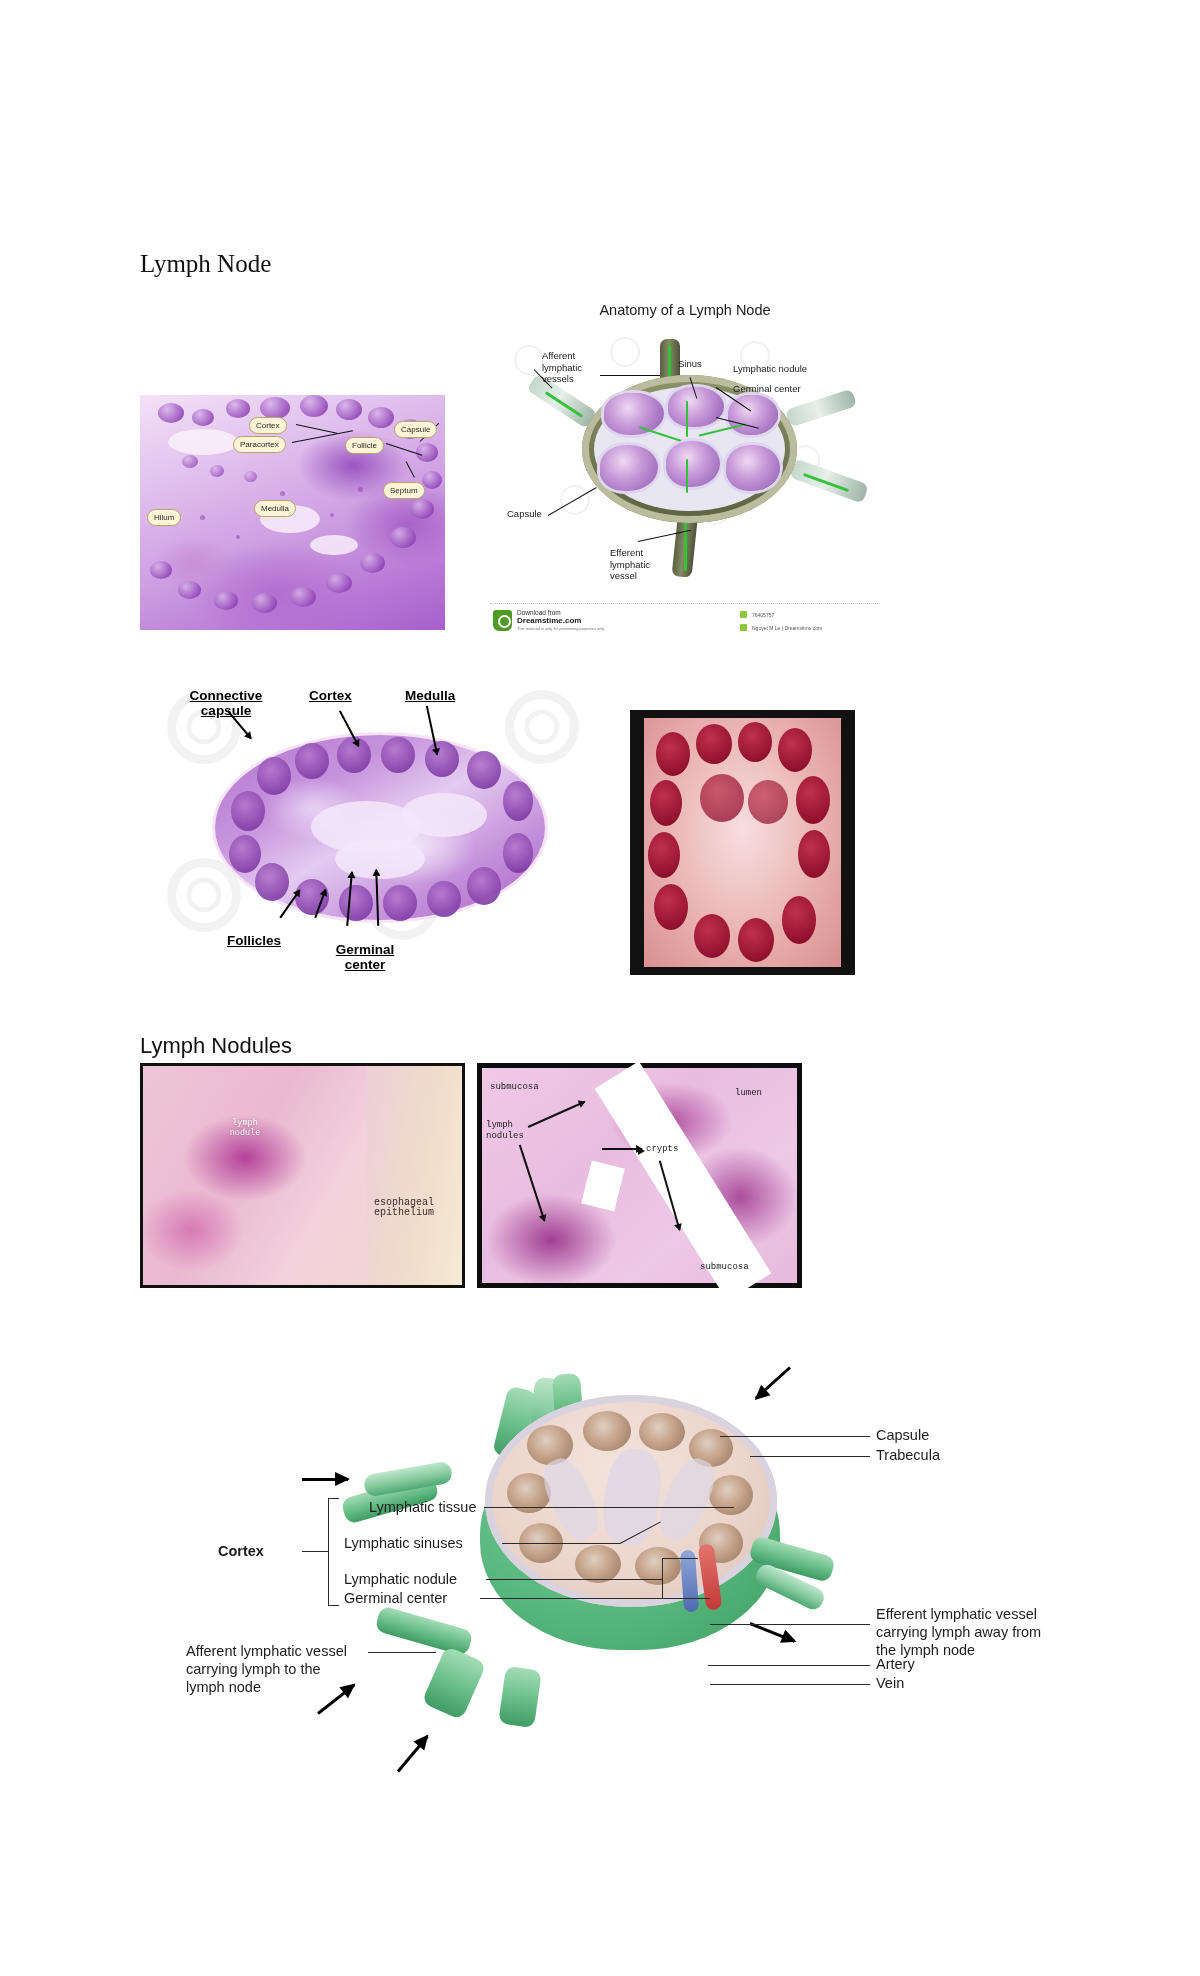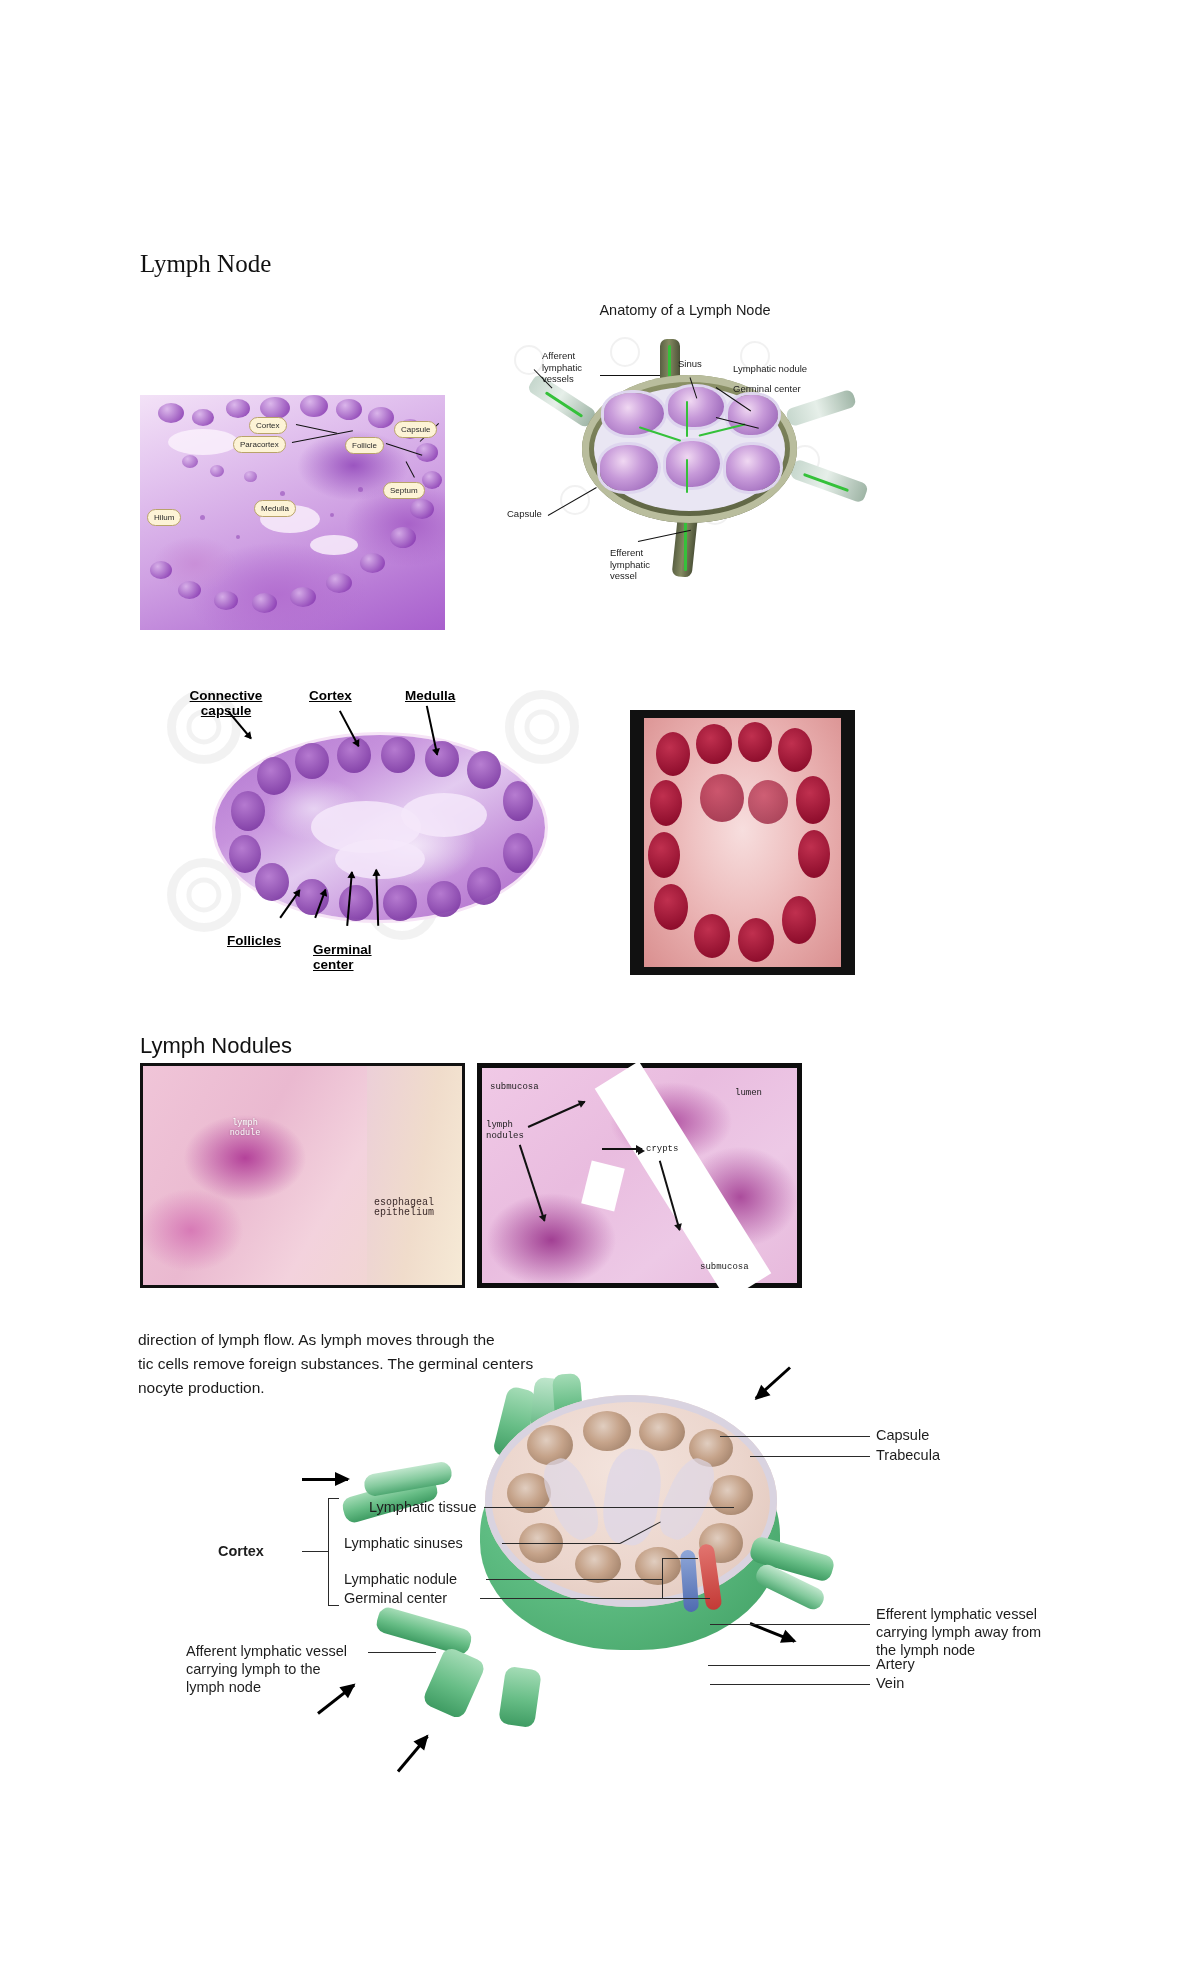--- a/index.html
+++ b/index.html
@@ -255,20 +255,30 @@
     <div class="lbl" style="left:188px;top:63px;">Sinus</div>
     <div class="lbl" style="left:243px;top:68px;">Lymphatic nodule</div>
     <div class="lbl" style="left:243px;top:88px;">Germinal center</div>
     <div class="lbl" style="left:17px;top:213px;">Capsule</div>
     <div class="lbl" style="left:120px;top:252px;">
       <div>Efferent</div>
       <div>lymphatic</div>
       <div>vessel</div>
     </div>
 
+    <div class="ds-bar">
+      <div class="ds-logo"></div>
+      <div class="ds-t1">Download from</div>
+      <div class="ds-t2">Dreamstime.com</div>
+      <div class="ds-t3">This material is only for previewing purposes only</div>
+      <div class="ds-chip" style="left:250px;top:7px;"></div>
+      <div class="ds-chip" style="left:250px;top:20px;"></div>
+      <div class="ds-r" style="left:262px;top:8px;">76405757</div>
+      <div class="ds-r" style="left:262px;top:21px;">Nguyet M Le  |  Dreamstime.com</div>
+    </div>
   </div>
 
   <div class="fig" id="fig-histo2">
     <div class="wmark" style="left:2px;top:10px;width:56px;height:56px;"></div>
     <div class="wmark" style="left:2px;top:178px;width:56px;height:56px;"></div>
     <div class="wmark" style="left:200px;top:186px;width:56px;height:56px;"></div>
     <div class="wmark" style="left:340px;top:10px;width:56px;height:56px;"></div>
 
     <div class="slide">
       <div class="foll" style="left:16px;top:56px;width:34px;height:40px;"></div>
@@ -300,21 +310,21 @@
     <div class="arrowline" style="left:182px;top:245px;width:54px;transform:rotate(-85deg);"></div>
     <div class="arrowline" style="left:213px;top:245px;width:56px;transform:rotate(-92deg);"></div>
 
     <div class="lb" style="left:2px;top:8px;text-align:center;width:118px;">
       <div>Connective</div>
       <div>capsule</div>
     </div>
     <div class="lb" style="left:144px;top:8px;">Cortex</div>
     <div class="lb" style="left:240px;top:8px;">Medulla</div>
     <div class="lb" style="left:62px;top:253px;">Follicles</div>
-    <div class="lb" style="left:148px;top:262px;width:104px;">
+    <div class="lb" style="left:148px;top:262px;text-align:center;width:104px;">
       <div>Germinal</div>
       <div>center</div>
     </div>
   </div>
 
   <div class="fig" id="fig-red">
     <div class="inner">
       <div class="cortexring" style="left:12px;top:14px;width:34px;height:44px;"></div>
       <div class="cortexring" style="left:52px;top:6px;width:36px;height:40px;"></div>
       <div class="cortexring" style="left:94px;top:4px;width:34px;height:40px;"></div>
@@ -359,25 +369,20 @@
       <div class="lb" style="left:253px;top:20px;">lumen</div>
       <div class="lb" style="left:218px;top:194px;">submucosa</div>
       <div class="ar" style="left:46px;top:58px;width:62px;transform:rotate(-24deg);"></div>
       <div class="ar" style="left:38px;top:76px;width:80px;transform:rotate(72deg);"></div>
       <div class="ar" style="left:162px;top:82px;width:-0px;"></div>
       <div class="ar" style="left:120px;top:80px;width:40px;transform:rotate(0deg);"></div>
       <div class="ar" style="left:178px;top:92px;width:72px;transform:rotate(74deg);"></div>
     </div>
   </div>
 
-  <div class="para">
-    <div>direction of lymph flow. As lymph moves through the</div>
-    <div>tic cells remove foreign substances. The germinal centers</div>
-    <div>nocyte production.</div>
-  </div>
 
   <div class="fig" id="fig-big">
 
     <div class="vess" style="left:192px;top:186px;width:96px;height:26px;transform:rotate(-16deg);"></div>
     <div class="vess-t" style="left:214px;top:168px;width:88px;height:22px;transform:rotate(-10deg);"></div>
     <div class="vess" style="left:350px;top:88px;width:30px;height:70px;transform:rotate(14deg);"></div>
     <div class="vess-t" style="left:382px;top:78px;width:28px;height:62px;transform:rotate(6deg);"></div>
     <div class="vess" style="left:404px;top:74px;width:28px;height:58px;transform:rotate(-4deg);"></div>
     <div class="vess" style="left:226px;top:318px;width:96px;height:26px;transform:rotate(16deg);"></div>
     <div class="vess" style="left:282px;top:352px;width:44px;height:62px;transform:rotate(24deg);"></div>

